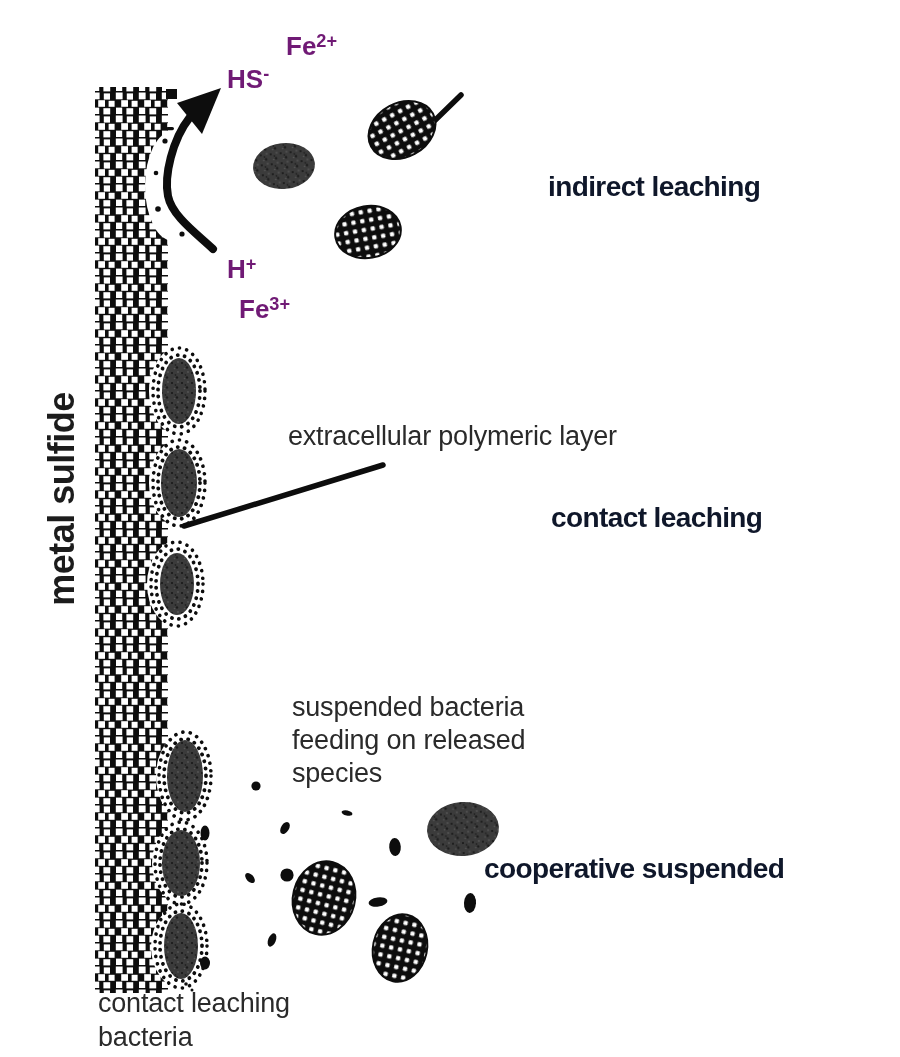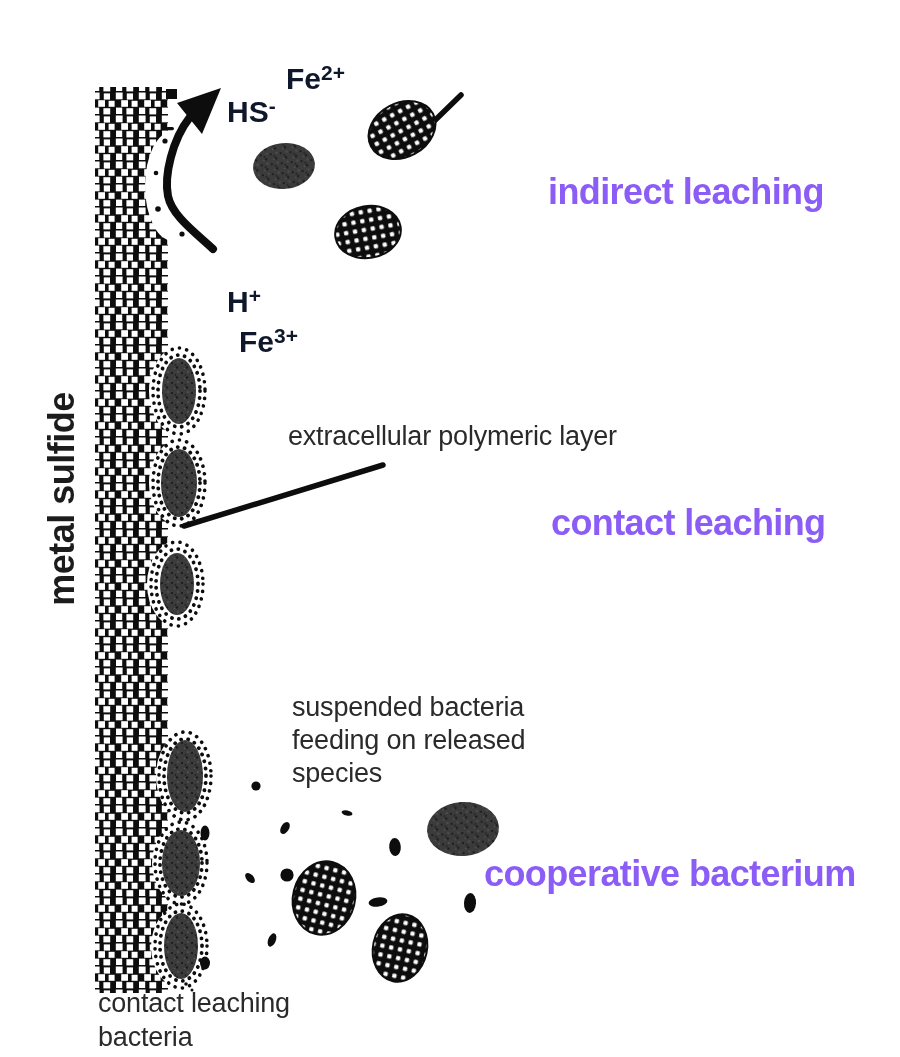--- a/index.html
+++ b/index.html
@@ -5,22 +5,22 @@
   html,body { margin:0; padding:0; background:#ffffff; }
   .stage {
     position:relative; width:900px; height:1057px;
     background:#ffffff; overflow:hidden;
     font-family:"Liberation Sans","DejaVu Sans",sans-serif;
     color:#262626;
   }
   .stage svg.canvas { position:absolute; left:0; top:0; }
   .label { position:absolute; white-space:nowrap; }
   .small { font-size:27px; line-height:33px; letter-spacing:-0.2px; color:#2a2a2a; }
-  .heading { font-size:36px; font-weight:700; letter-spacing:-0.6px; color:#8b5cf6; }
-  .chem { font-size:30px; font-weight:700; color:#0f172a;margin-top:31px; }
+  .heading { font-size:28px; font-weight:700; letter-spacing:-0.6px; color:#0f172a; }
+  .chem { font-size:26px; font-weight:700; color:#701a75; }
   .chem sup { font-size:0.70em; font-weight:700; vertical-align:baseline; position:relative; top:-0.45em; }
   .pre { white-space:pre-line; }
   .v-label {
     position:absolute; left:62px; top:499px;
     transform:translate(-50%,-50%) rotate(-90deg);
     font-size:36px; font-weight:700; letter-spacing:-0.5px;
     white-space:nowrap; color:#1c1c1c;
   }
 </style>
 </head>
@@ -188,15 +188,15 @@
 
   <div class="label small" style="left:288px; top:420px;">extracellular polymeric layer</div>
 
   <div class="label small pre" style="left:98px; top:986px; line-height:34px; white-space:pre-line;">contact leaching
 bacteria</div>
 
   <div class="label heading" style="left:548px; top:171px;">indirect leaching</div>
 
   <div class="label heading" style="left:551px; top:502px;">contact leaching</div>
 
-  <div class="label heading" style="left:484px; top:853px;">cooperative bacterium</div>
+  <div class="label heading" style="left:484px; top:853px;">cooperative suspended</div>
 
 </div>
 
 </body></html>

